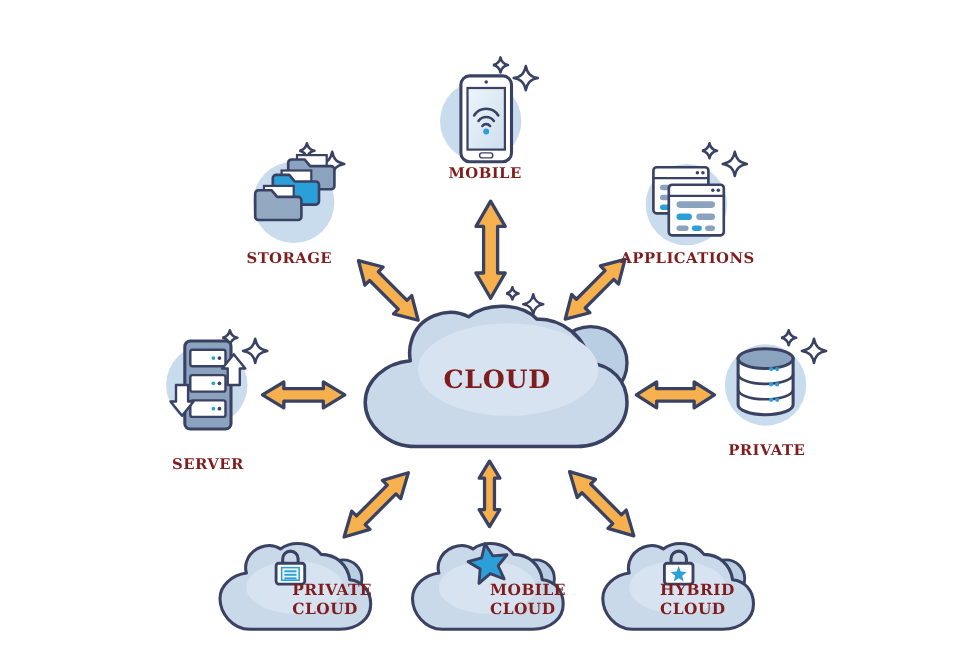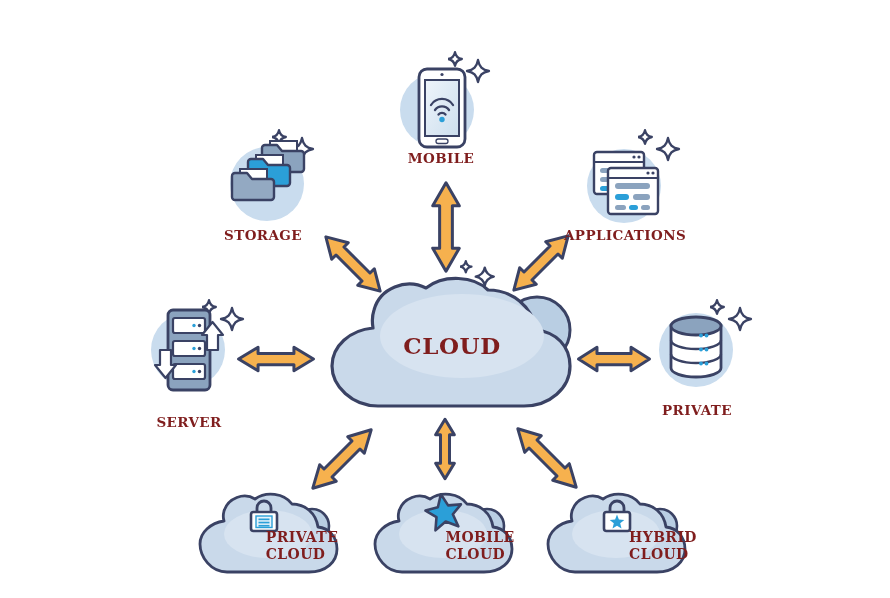--- a/index.html
+++ b/index.html
@@ -223,18 +223,18 @@
   <svg class="abs" style="left:543px;top:486px" width="146" height="92" viewBox="0 0 146 92">
     <circle cx="117" cy="40" r="17" fill="#b9cee3" stroke="#3a4264" stroke-width="2.6"></circle>
     <path d="M 32 86 L 114 86 C 131 86 142 76 142 63 C 142 51 134 42 123 41 C 121 27 110 18 97 18 C 89 7 71 5 60 13 C 49 6 33 12 29 25 C 28 29 28 32 29 35 C 16 37 5 46 5 58 C 5 71 16 86 32 86 Z" fill="#c9d9ea" stroke="#3a4264" stroke-width="2.8" stroke-linejoin="round"></path>
     <ellipse cx="73" cy="48" rx="44" ry="24" fill="#d7e3f0"></ellipse>
   </svg>
   <svg class="abs" style="left:598px;top:497px" width="38" height="36" viewBox="0 0 38 36">
     <path d="M12,16 v-5 a7,7 0 0 1 14,0 v5" fill="none" stroke="#3a4264" stroke-width="2.8"></path>
     <rect x="6" y="15" width="26" height="19" rx="2.5" fill="#ffffff" stroke="#3a4264" stroke-width="2.6"></rect>
     <path d="M19,17.5 L20.9,22.5 L26.3,22.9 L22.2,26.3 L23.5,31.6 L19,28.7 L14.5,31.6 L15.8,26.3 L11.7,22.9 L17.1,22.5 Z" fill="#2b9fd8"></path>
   </svg>
-  <div class="lbl cloud-lbl" style="left:627px;top:529px">
+  <div class="lbl cloud-lbl" style="left:598px;top:529px">
     <span>HYBRID</span>
     <span>CLOUD</span>
   </div>
 
 </div>
 
 </body></html>

